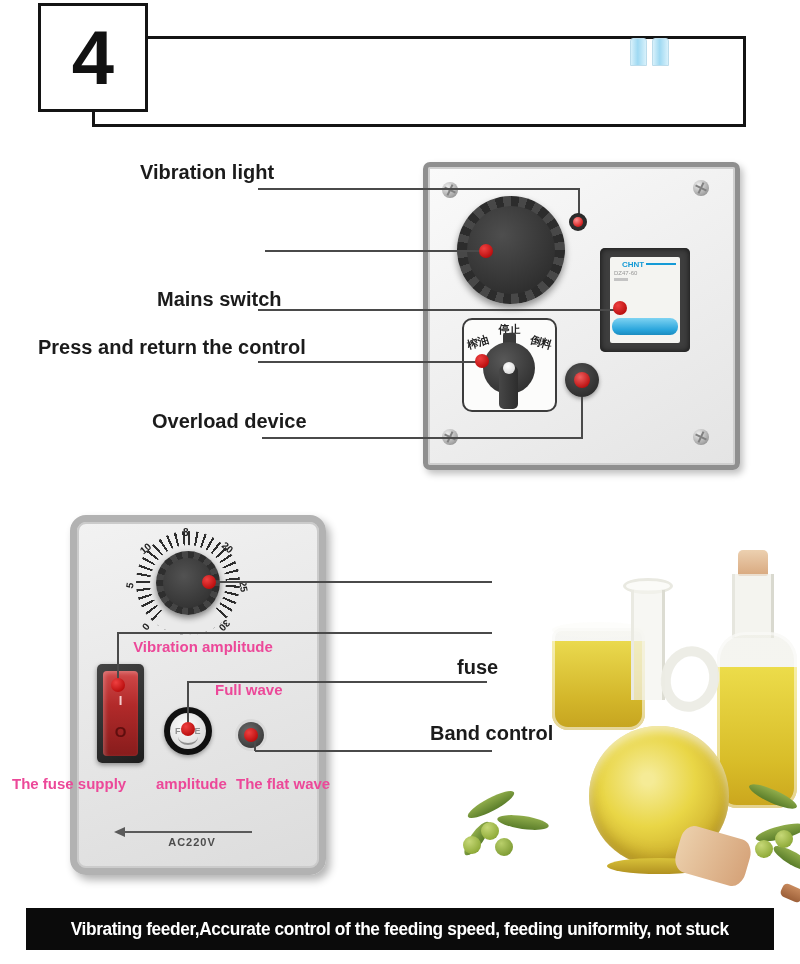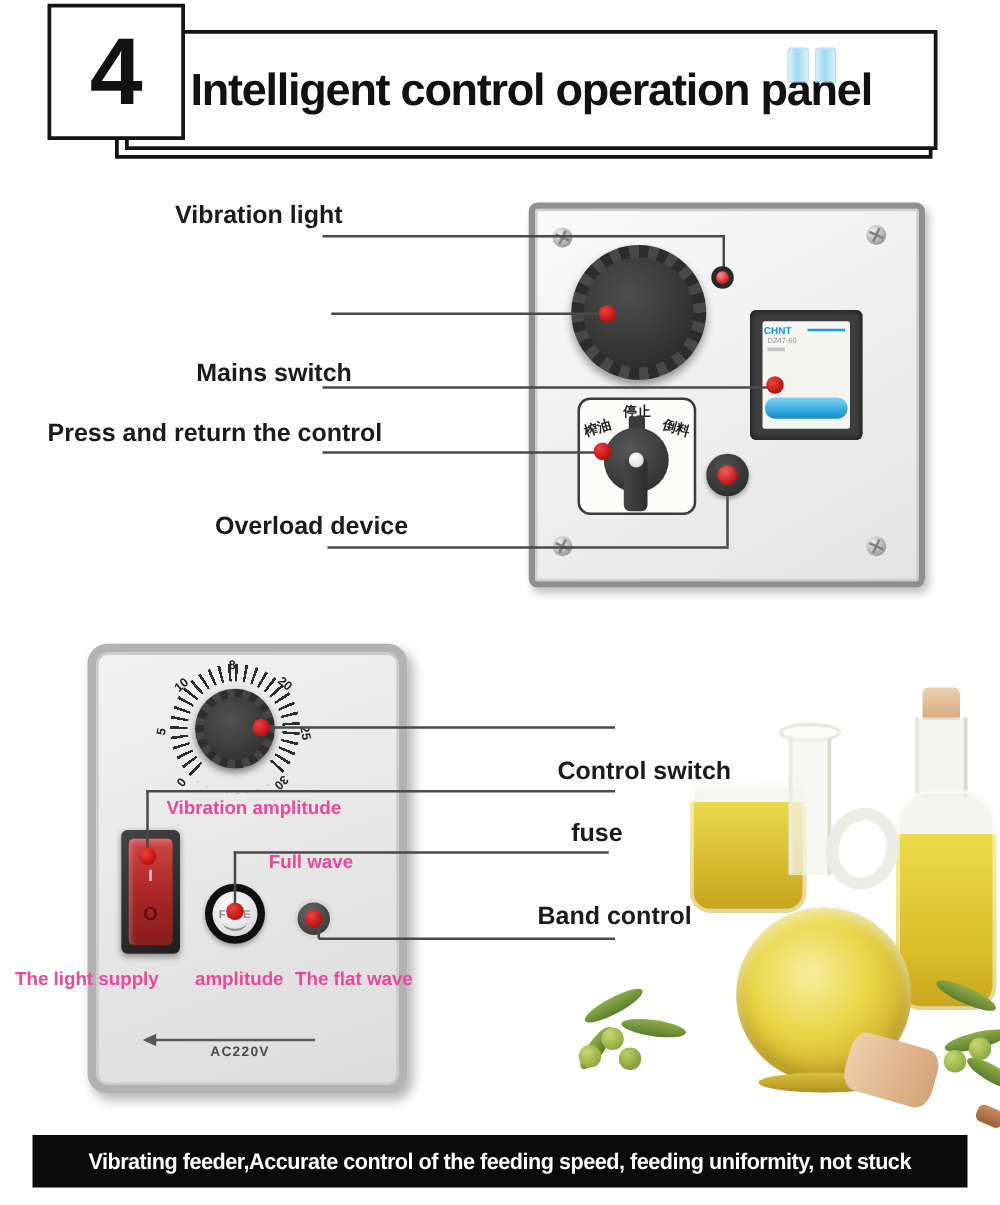--- a/index.html
+++ b/index.html
@@ -32,21 +32,21 @@
            box-shadow:0 4px 7px rgba(0,0,0,.4);}
   .bigknob::before{content:"";position:absolute;inset:10px;border-radius:50%;
            background:radial-gradient(circle at 40% 33%,#4e4e4e,#2f2f2f 75%);}
   .indicator{position:absolute;left:569px;top:213px;width:18px;height:18px;border-radius:50%;z-index:6;
            background:radial-gradient(circle,#3a3a3a,#1f1f1f);}
   .indicator::before{content:"";position:absolute;inset:4px;border-radius:50%;
            background:radial-gradient(circle at 35% 30%,#ff9090,#d42020 70%);}
   .recess{position:absolute;left:600px;top:248px;width:90px;height:104px;background:#3e3e3e;border-radius:5px;
           box-shadow:inset 0 0 6px #111;z-index:3;}
   .breaker{position:absolute;left:610px;top:257px;width:70px;height:86px;background:#f4f4f1;border-radius:2px;z-index:4;}
-  .chnt{position:absolute;left:1px;top:3px;font-size:8px;font-weight:bold;color:#149ad6;}
+  .chnt{position:absolute;left:12px;top:3px;font-size:8px;font-weight:bold;color:#149ad6;}
   .chntline{position:absolute;left:36px;top:6px;width:30px;height:2px;background:#149ad6;}
   .bkmodel{position:absolute;left:4px;top:13px;font-size:6px;color:#979797;}
   .bkmodel2{position:absolute;left:4px;top:21px;width:14px;height:3px;background:#c4c4c4;}
   .bktab{position:absolute;top:38px;width:15px;height:26px;border-radius:3px 3px 0 0;
          background:linear-gradient(90deg,#d8f1fb,#9fd9f2 45%,#d8f1fb);border:1px solid #bcdceb;z-index:5;}
   .bkbar{position:absolute;left:612px;top:318px;width:66px;height:17px;border-radius:8px;z-index:6;
          background:linear-gradient(#7ed3f2,#29a5dc 70%,#1b8cc0);}
   .rotary{position:absolute;left:462px;top:318px;width:91px;height:90px;background:#fcfcfb;
           border:2px solid #3c3c3c;border-radius:10px;z-index:3;}
   .cn{position:absolute;font-size:11px;font-weight:bold;color:#222;white-space:nowrap;}
@@ -110,27 +110,26 @@
          display:flex;align-items:center;justify-content:center;overflow:hidden;}
   .footer span{color:#fff;font-size:18px;font-weight:bold;letter-spacing:-.4px;white-space:nowrap;
          transform:scaleX(.96);}
 </style>
 </head>
 <body>
 
 <div id="canvas">
 
   <div class="titleshadow"></div>
-  <div class="titlebox">Intelligent control operation panel</div>
   <div class="numbox">4</div>
 
   <div class="lbl" style="left:140px;top:161px;">Vibration light</div>
   <div class="lbl" style="left:157px;top:288px;">Mains switch</div>
   <div class="lbl" style="left:38px;top:336px;">Press and return the control</div>
-  <div class="lbl" style="left:152px;top:410px;margin-left:20px;">Overload device</div>
+  <div class="lbl" style="left:152px;top:410px;">Overload device</div>
 
   <div class="hline" style="left:258px;top:188px;width:322px;"></div>
   <div class="vline" style="left:578px;top:188px;height:26px;"></div>
   <div class="hline" style="left:265px;top:250px;width:223px;"></div>
   <div class="hline" style="left:258px;top:309px;width:363px;"></div>
   <div class="hline" style="left:258px;top:361px;width:226px;"></div>
   <div class="hline" style="left:262px;top:437px;width:321px;"></div>
   <div class="vline" style="left:581px;top:397px;height:40px;"></div>
 
   <div class="panel"></div>
@@ -187,28 +186,27 @@
   </div>
 
   <div class="cap" style="left:215px;top:681px;font-size:15px;">Full wave</div>
 
   <div class="fuse">
     <span class="fusetext">FUSE</span>
     <span class="fusearc"></span>
   </div>
   <div class="flatbtn"></div>
 
-  <div class="cap" style="left:12px;top:775px;font-size:15px;">The light supply</div>
+  <div class="cap" style="left:12px;top:775px;font-size:15px;">The fuse supply</div>
   <div class="cap" style="left:156px;top:775px;font-size:15px;">amplitude</div>
   <div class="cap" style="left:236px;top:775px;font-size:15px;">The flat wave</div>
   <div class="arrowline"></div>
   <div class="arrowhead"></div>
   <div class="acword">AC220V</div>
 
-  <div class="lbl" style="left:446px;top:606px;">Control switch</div>
   <div class="lbl" style="left:457px;top:656px;">fuse</div>
   <div class="lbl" style="left:430px;top:722px;">Band control</div>
 
   <div class="hline" style="left:209px;top:581px;width:283px;"></div>
   <div class="hline" style="left:117px;top:632px;width:375px;"></div>
   <div class="vline" style="left:117px;top:632px;height:52px;"></div>
   <div class="hline" style="left:187px;top:681px;width:300px;"></div>
   <div class="vline" style="left:187px;top:681px;height:42px;"></div>
   <div class="hline" style="left:255px;top:750px;width:237px;"></div>
   <div class="vline" style="left:254px;top:737px;height:14px;"></div>

